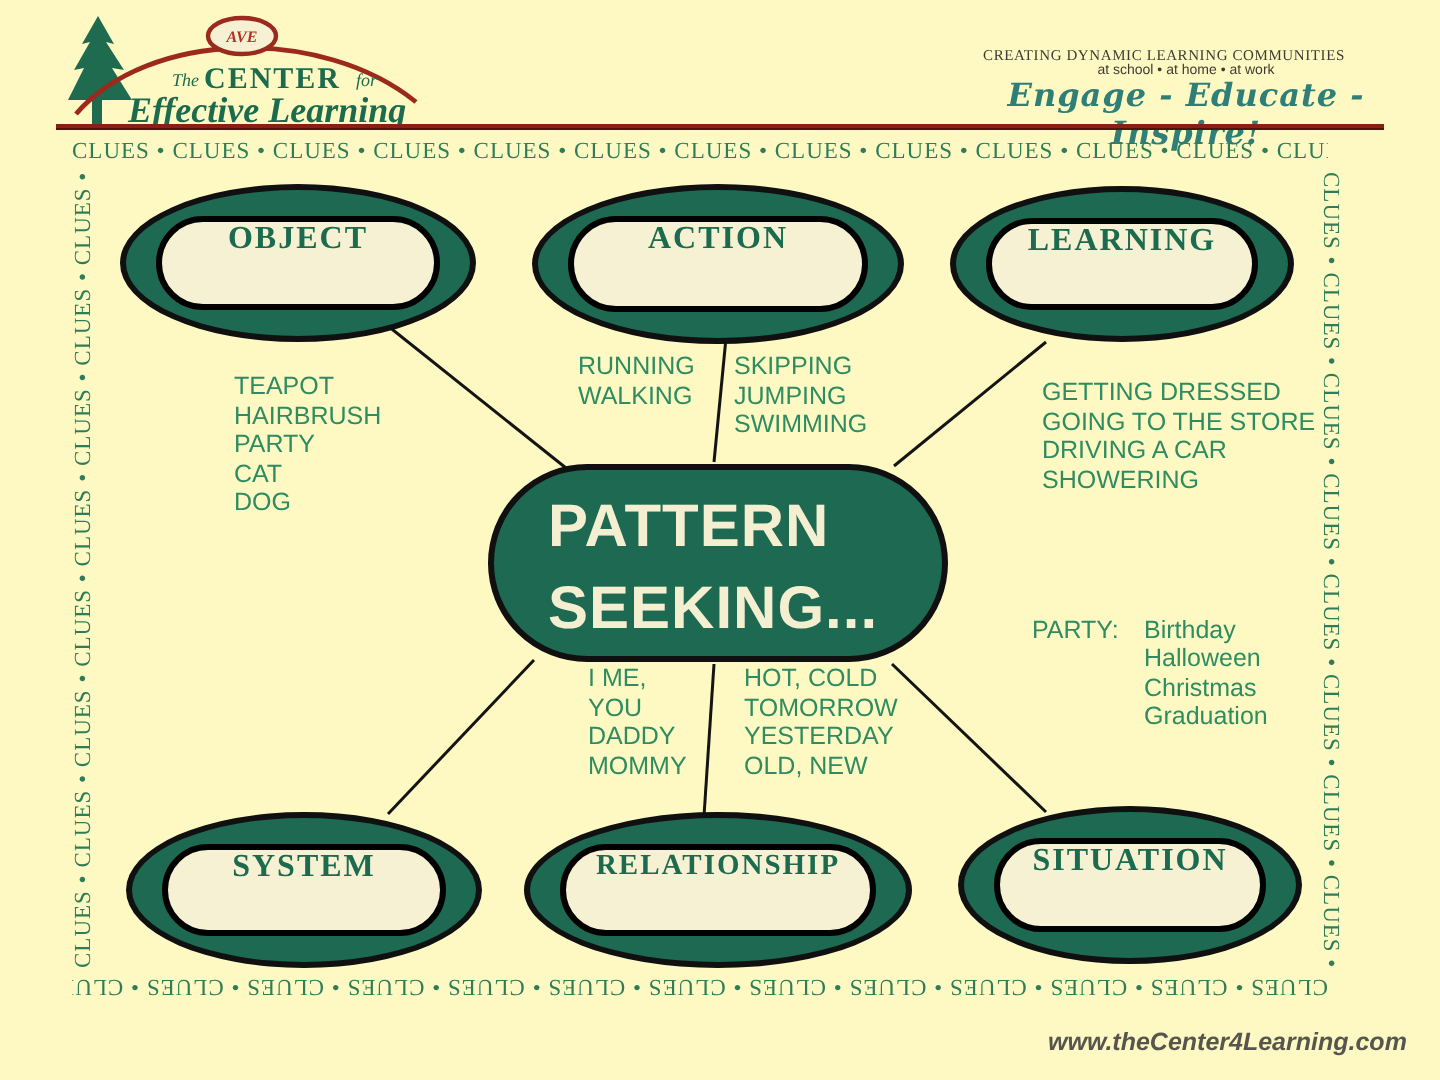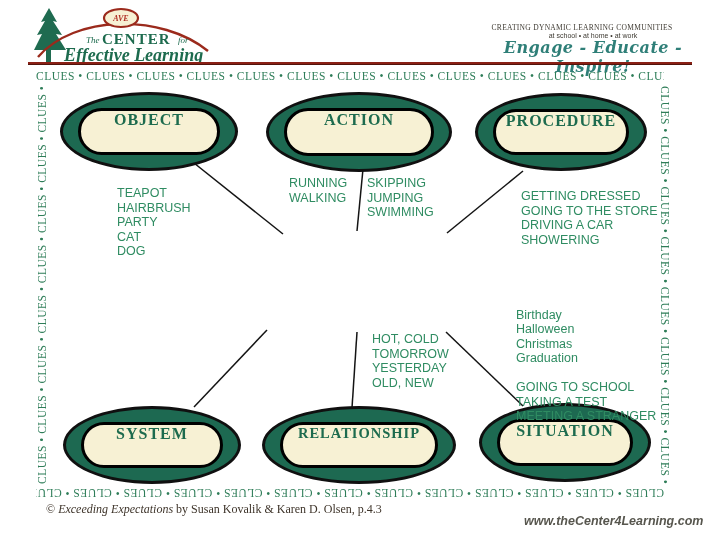--- a/index.html
+++ b/index.html
@@ -1,17 +1,17 @@
 <!DOCTYPE html>
 <html><head>
 <meta charset="utf-8">
 <style>
   html,body{margin:0;padding:0;}
   body{background:#9a9a9a;font-family:"Liberation Sans",sans-serif;}
-  #slide{position:relative;width:720px;height:540px;background:#ffffff;overflow:hidden;}
+  #slide{position:relative;width:720px;height:540px;background:#fef9c3;overflow:hidden;}
   .abs{position:absolute;}
 
   
   .tagline1{left:486px;top:23px;width:192px;text-align:center;font-size:7.5px;
             letter-spacing:.3px;color:#3f3b33;font-family:"Liberation Serif",serif;}
   .tagline2{left:497px;top:32px;width:192px;text-align:center;font-size:7px;
             color:#3f3b33;font-family:Liberation Sans, sans-serif;}
   .motto{left:493px;top:38px;width:200px;text-align:center;font-size:16px;
          font-style:italic;font-weight:bold;color:#2f7f78;
          font-family:"DejaVu Serif",serif;letter-spacing:.5px;}
@@ -91,21 +91,21 @@
   </div>
 
   <div class="oval-outer" style="left:266px;top:92px;width:186px;height:80px">
     <div class="oval-inner">
       <span class="oval-label">ACTION</span>
     </div>
   </div>
 
   <div class="oval-outer" style="left:475px;top:93px;width:172px;height:78px">
     <div class="oval-inner">
-      <span class="oval-label">PROCEDURE</span>
+      <span class="oval-label">LEARNING</span>
     </div>
   </div>
 
   <div class="oval-outer" style="left:63px;top:406px;width:178px;height:78px">
     <div class="oval-inner">
       <span class="oval-label">SYSTEM</span>
     </div>
   </div>
 
   <div class="oval-outer" style="left:262px;top:406px;width:194px;height:78px">
@@ -113,56 +113,57 @@
       <span class="oval-label" style="font-size:14.5px">RELATIONSHIP</span>
     </div>
   </div>
 
   <div class="oval-outer" style="left:479px;top:403px;width:172px;height:79px">
     <div class="oval-inner">
       <span class="oval-label">SITUATION</span>
     </div>
   </div>
 
+  <div class="abs center-box">
+    <div>PATTERN</div>
+    <div>SEEKING...</div>
+  </div>
 
   <div class="list" style="left:117px;top:186px">TEAPOT
 HAIRBRUSH
 PARTY
 CAT
 DOG</div>
 
   <div class="list" style="left:289px;top:176px">RUNNING
 WALKING</div>
   <div class="list" style="left:367px;top:176px">SKIPPING
 JUMPING
 SWIMMING</div>
 
   <div class="list" style="left:521px;top:189px">GETTING DRESSED
 GOING TO THE STORE
 DRIVING A CAR
 SHOWERING</div>
 
 
+  <div class="list" style="left:294px;top:332px">I ME,
+YOU
+DADDY
+MOMMY</div>
   <div class="list" style="left:372px;top:332px">HOT, COLD
 TOMORROW
 YESTERDAY
 OLD, NEW</div>
 
   <div class="list" style="left:516px;top:293px">
     <div style="display:flex">
+      <span style="width:56px">PARTY:</span>
       <span>Birthday
 Halloween
 Christmas
 Graduation</span>
     </div>
-    <div>GOING TO SCHOOL
-TAKING A TEST
-MEETING A STRANGER</div>
   </div>
 
-  <div class="abs credit">
-    <span>©</span>
-    <i>Exceeding Expectations</i>
-    <span>by Susan Kovalik &amp; Karen D. Olsen, p.4.3</span>
-  </div>
   <div class="abs website">www.theCenter4Learning.com</div>
 
 </div>
 
 </body></html>

